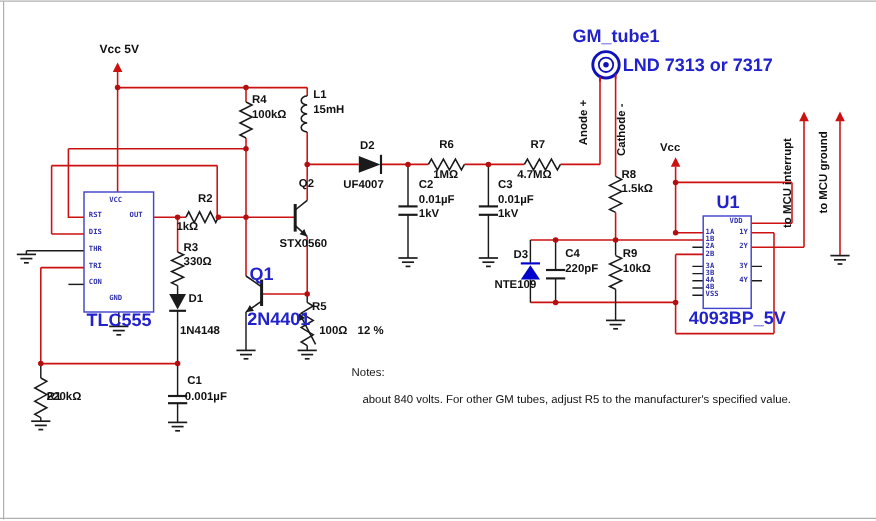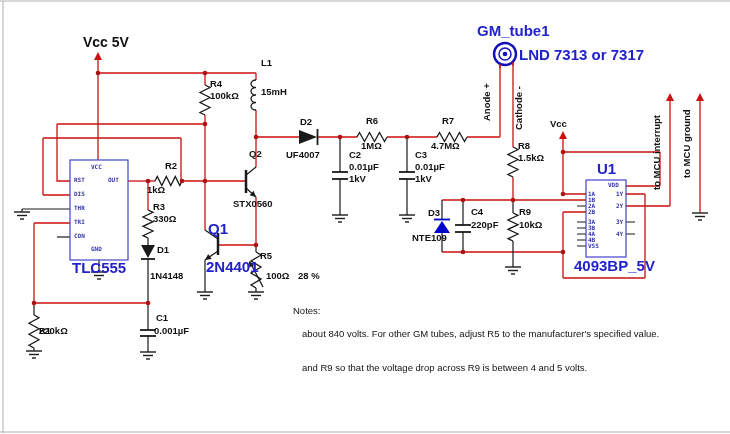--- a/index.html
+++ b/index.html
@@ -225,44 +225,44 @@
         <circle cx="148" cy="303" r="2.3"></circle>
     <circle cx="463" cy="200" r="2.3"></circle>
         <circle cx="513" cy="200" r="2.3"></circle>
     <circle cx="563" cy="152" r="2.3"></circle>
         <circle cx="563" cy="194" r="2.3"></circle>
     <circle cx="463" cy="252" r="2.3"></circle>
         <circle cx="563" cy="252" r="2.3"></circle>
   </g>
 </svg>
 
-  <div class="lbl" style="left:83px;top:37px;font-size:14px">Vcc 5V</div>
+  <div class="lbl" style="left:83px;top:37px;font-size:10px">Vcc 5V</div>
   <div class="lbl" style="left:550px;top:119px">Vcc</div>
 
   <div class="lbl" style="left:210px;top:79px">R4</div>
   <div class="lbl" style="left:210px;top:91px">100kΩ</div>
-  <div class="lbl" style="left:261px;top:58px">L1</div>
+  <div class="lbl" style="left:261px;top:75px">L1</div>
   <div class="lbl" style="left:261px;top:87px">15mH</div>
   <div class="lbl" style="left:165px;top:161px">R2</div>
   <div class="lbl" style="left:147px;top:185px">1kΩ</div>
   <div class="lbl" style="left:153px;top:202px">R3</div>
   <div class="lbl" style="left:153px;top:214px">330Ω</div>
   <div class="lbl" style="left:157px;top:245px">D1</div>
   <div class="lbl" style="left:150px;top:271px">1N4148</div>
   <div class="lbl" style="left:39px;top:326px">R1</div>
   <div class="lbl" style="left:39px;top:326px">220kΩ</div>
   <div class="lbl" style="left:156px;top:313px">C1</div>
   <div class="lbl" style="left:154px;top:326px">0.001µF</div>
   <div class="lbl" style="left:249px;top:149px">Q2</div>
   <div class="lbl" style="left:233px;top:199px">STX0560</div>
   <div class="blbl" style="left:208px;top:223px">Q1</div>
   <div class="blbl" style="left:206px;top:261px">2N4401</div>
   <div class="lbl" style="left:260px;top:251px">R5</div>
   <div class="lbl" style="left:266px;top:271px">100Ω</div>
-  <div class="lbl" style="left:298px;top:271px">28 %</div>
+  <div class="lbl" style="left:298px;top:271px">12 %</div>
   <div class="lbl" style="left:300px;top:117px">D2</div>
   <div class="lbl" style="left:286px;top:150px">UF4007</div>
   <div class="lbl" style="left:349px;top:150px">C2</div>
   <div class="lbl" style="left:349px;top:162px">0.01µF</div>
   <div class="lbl" style="left:349px;top:174px">1kV</div>
   <div class="lbl" style="left:366px;top:116px">R6</div>
   <div class="lbl" style="left:361px;top:141px">1MΩ</div>
   <div class="lbl" style="left:415px;top:150px">C3</div>
   <div class="lbl" style="left:415px;top:162px">0.01µF</div>
   <div class="lbl" style="left:415px;top:174px">1kV</div>
@@ -307,15 +307,14 @@
   <div class="blbl" style="left:477px;top:25px">GM_tube1</div>
   <div class="blbl" style="left:519px;top:49px">LND 7313 or 7317</div>
   <div class="vlbl" style="left:482px;top:121px">Anode +</div>
   <div class="vlbl" style="left:514px;top:130px">Cathode -</div>
 
   <div class="vlbl" style="left:652px;top:190px">to MCU interrupt</div>
   <div class="vlbl" style="left:682px;top:178px">to MCU ground</div>
 
   <div class="note" style="left:293px;top:305px">Notes:</div>
   <div class="note" style="left:302px;top:328px">about 840 volts.  For other GM tubes, adjust R5 to the manufacturer's specified value.</div>
-  <div class="note" style="left:302px;top:362px">and R9 so that the voltage drop across R9 is between 4 and 5 volts.</div>
 
 </div>
 
 </body></html>

